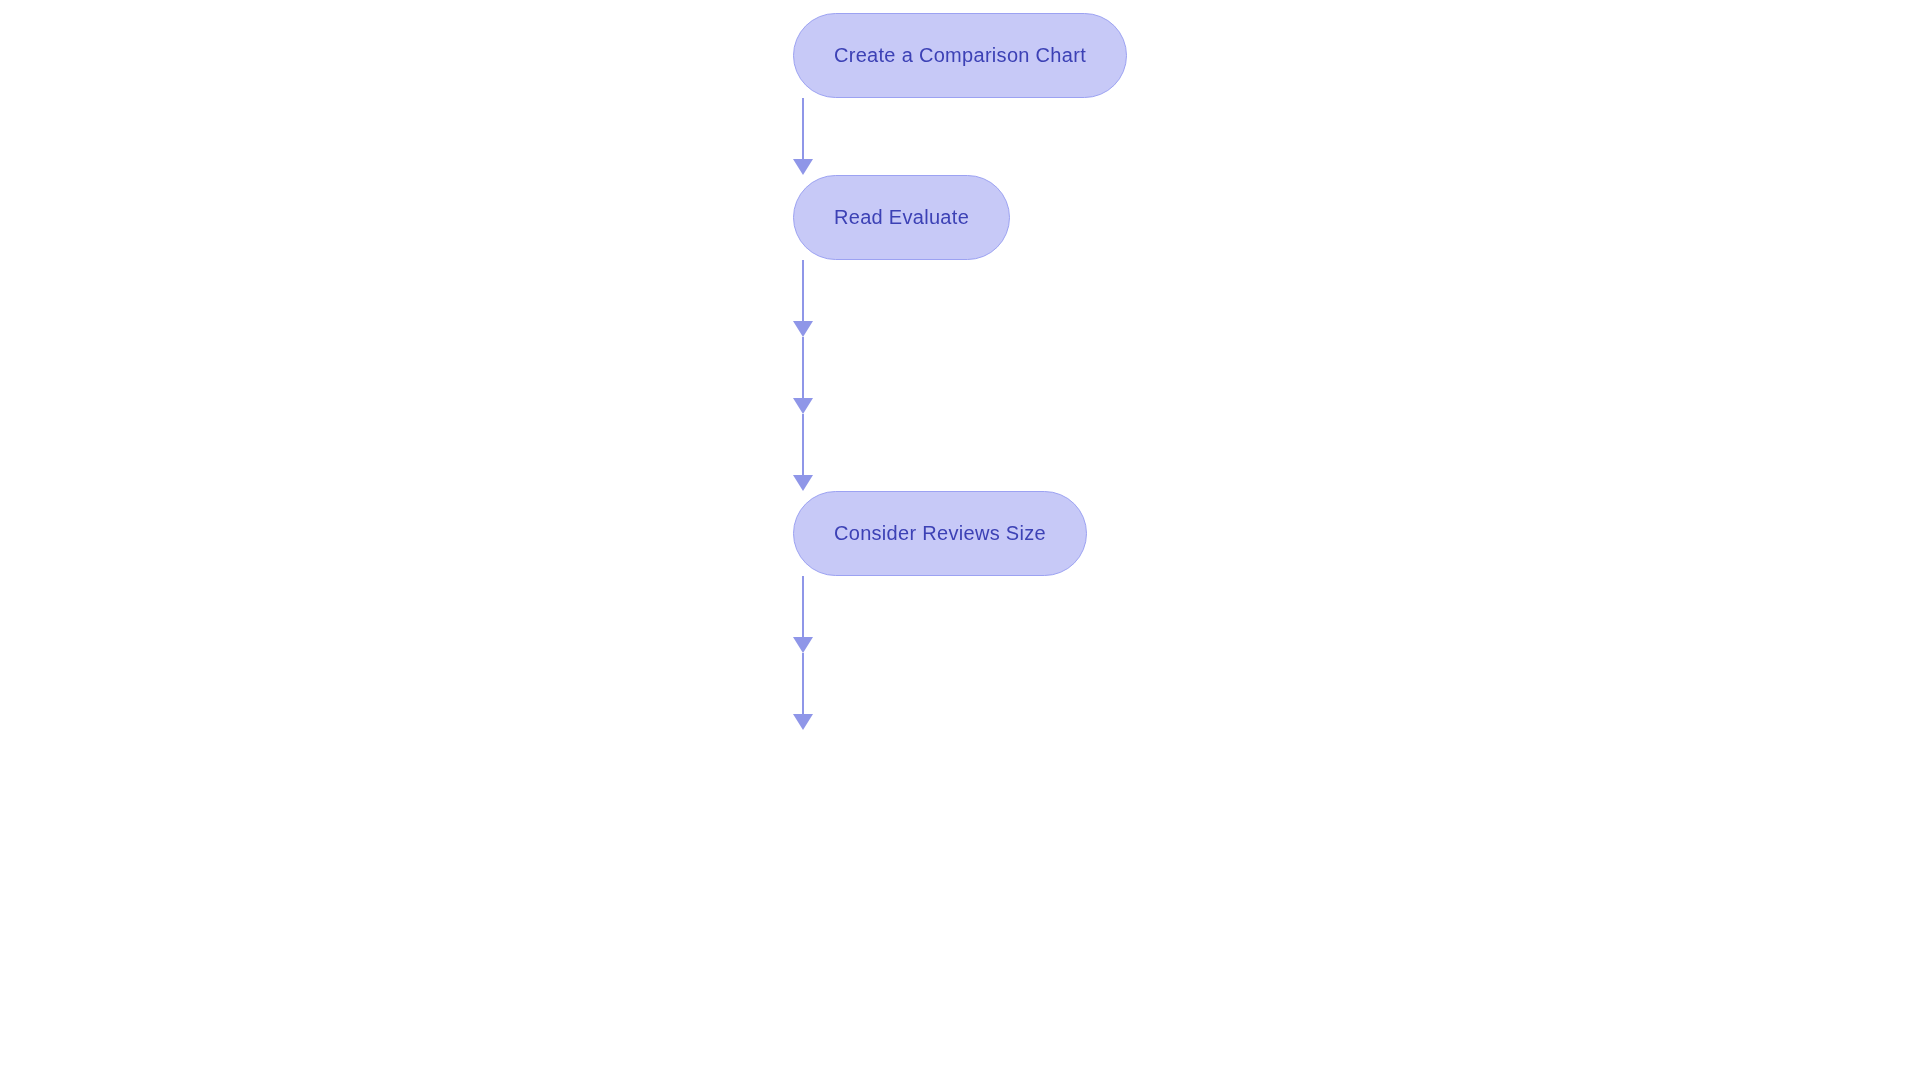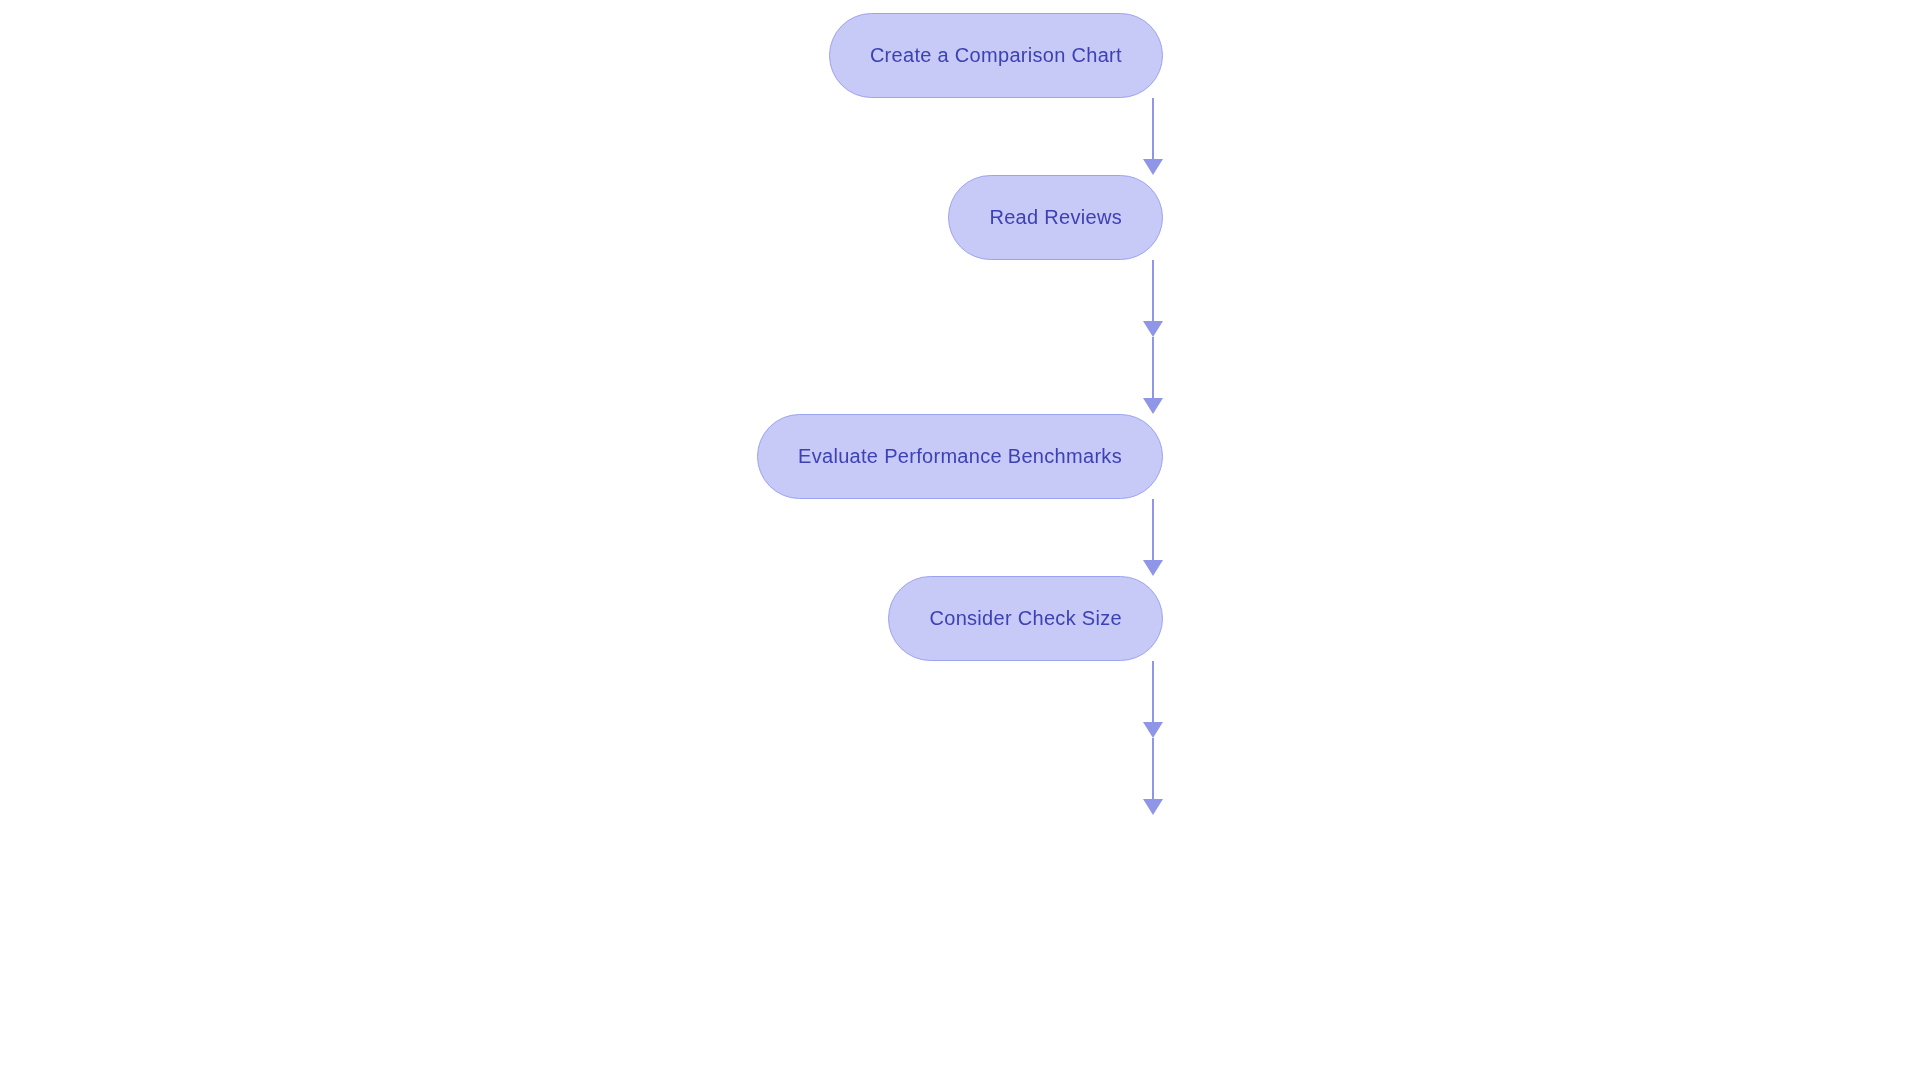--- a/index.html
+++ b/index.html
@@ -19,21 +19,21 @@
   .canvas {
     width: 1920px;
     height: 1083px;
     background: #ffffff;
     display: flex;
     justify-content: center;
   }
   .flow {
     display: flex;
     flex-direction: column;
-    align-items: flex-end;
+    align-items: flex-start;
     padding-top: 13px;
   }
   .flow-node {
     height: 85px;
     padding: 0 40px;
     display: flex;
     align-items: center;
     justify-content: center;
     background: var(--node-fill);
     border: 1.5px solid var(--node-border);
@@ -72,39 +72,36 @@
 <div class="canvas">
   <div class="flow" id="flow">
       <div class="flow-node">
         <span class="node-label">Create a Comparison Chart</span>
       </div>
       <div class="connector">
         <div class="shaft"></div>
         <div class="arrowhead"></div>
       </div>
       <div class="flow-node">
-        <span class="node-label">Read Reviews</span>
+        <span class="node-label">Read Evaluate</span>
+      </div>
+      <div class="connector">
+        <div class="shaft"></div>
+        <div class="arrowhead"></div>
       </div>
       <div class="connector">
         <div class="shaft"></div>
         <div class="arrowhead"></div>
       </div>
       <div class="connector">
         <div class="shaft"></div>
         <div class="arrowhead"></div>
       </div>
       <div class="flow-node">
-        <span class="node-label">Evaluate Performance Benchmarks</span>
-      </div>
-      <div class="connector">
-        <div class="shaft"></div>
-        <div class="arrowhead"></div>
-      </div>
-      <div class="flow-node">
-        <span class="node-label">Consider Check Size</span>
+        <span class="node-label">Consider Reviews Size</span>
       </div>
       <div class="connector">
         <div class="shaft"></div>
         <div class="arrowhead"></div>
       </div>
       <div class="connector">
         <div class="shaft"></div>
         <div class="arrowhead"></div>
       </div>
     </div>

